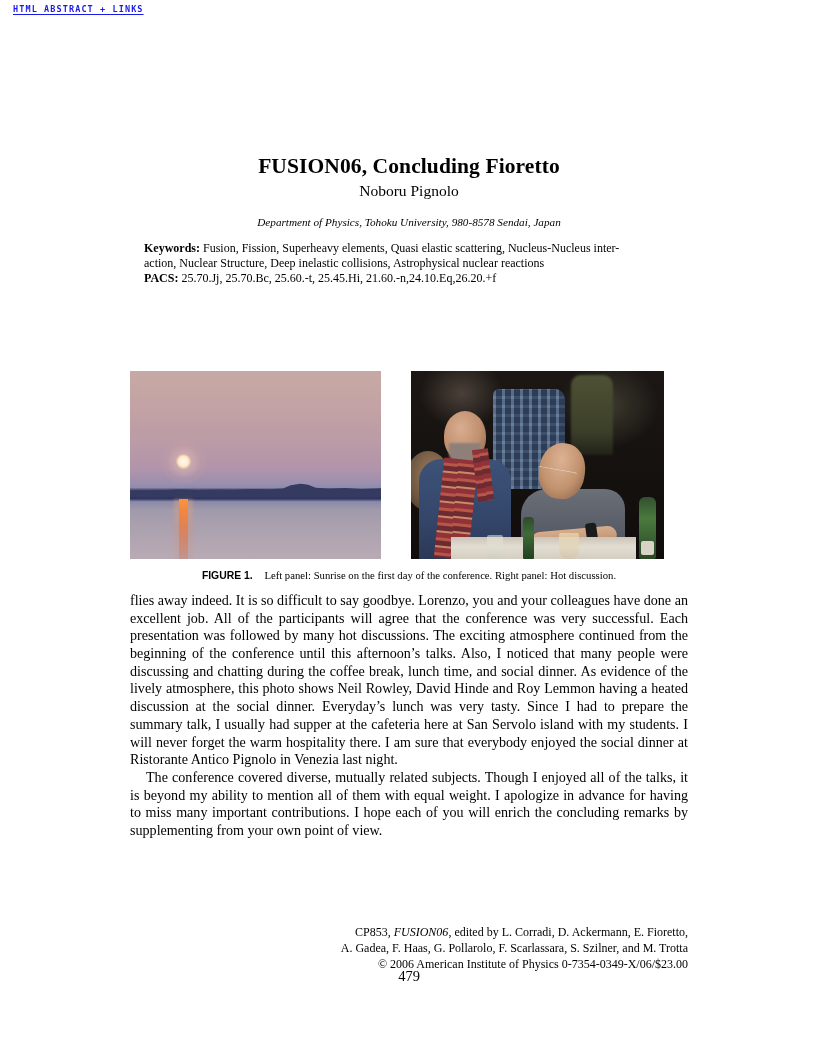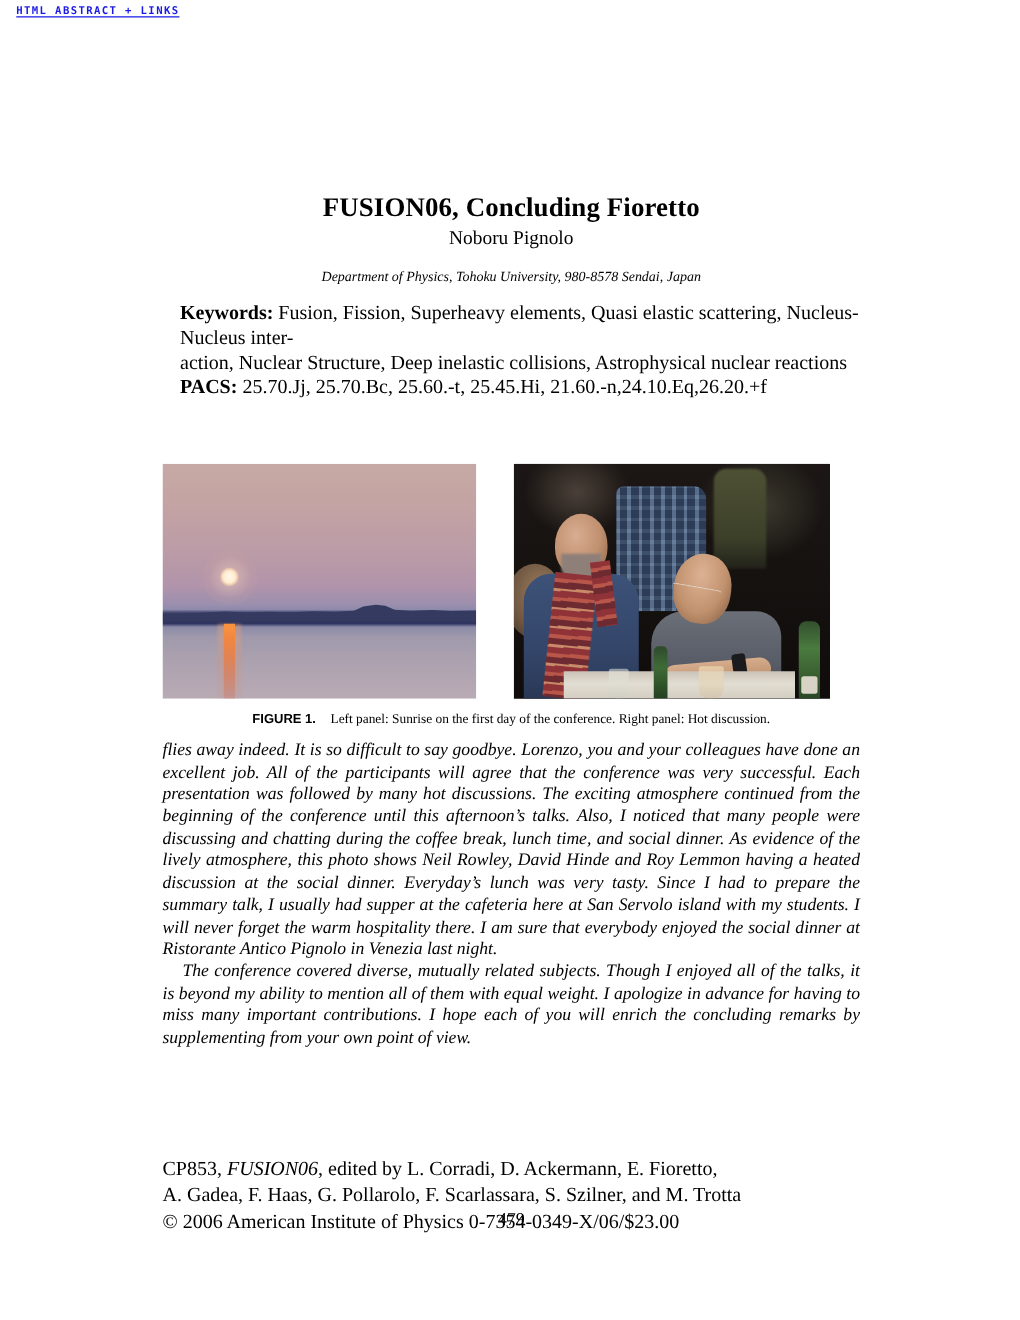--- a/index.html
+++ b/index.html
@@ -69,41 +69,41 @@
     text-align: center;
     font-size: 11.2px;
     font-style: italic;
   }
 
   .meta {
     position: absolute;
     top: 241px;
     left: 14px;
     width: 544px;
-    font-size: 16px;
+    font-size: 12px;
     line-height: 1.24;
   }
   .meta .lbl { font-weight: bold; }
   .meta .row2 { display: block; }
 
   
   .body-text {
     position: absolute;
     left: 0;
     width: 558px;
     font-size: 14.1px;
     line-height: 1.255;
     text-align: justify;
     text-justify: inter-word;
   }
   .intro { top: 307px; }
   .intro .greet { display: block; text-indent: 16px; }
   .intro .p1 { display: block; text-indent: 16px; }
 
-  .afterfig { top: 592px; font-style: italic; }
+  .afterfig { top: 592px; }
   .afterfig .p2 { display: block; }
   .afterfig .p3 { display: block; text-indent: 16px; }
 
   
   .figure {
     position: absolute;
     left: 0;
     top: 371px;
     width: 558px;
   }
@@ -382,22 +382,22 @@
     font-size: 10.4px;
     margin-right: 9px;
   }
 
   
   .footer {
     position: absolute;
     left: 0;
     top: 925px;
     width: 558px;
-    text-align: left;
-    font-size: 16px;
+    text-align: right;
+    font-size: 12px;
     line-height: 1.32;
   }
   .footer .it { font-style: italic; }
   .page-number {
     position: absolute;
     left: 0;
     top: 968px;
     width: 558px;
     text-align: center;
     font-size: 14.5px;

